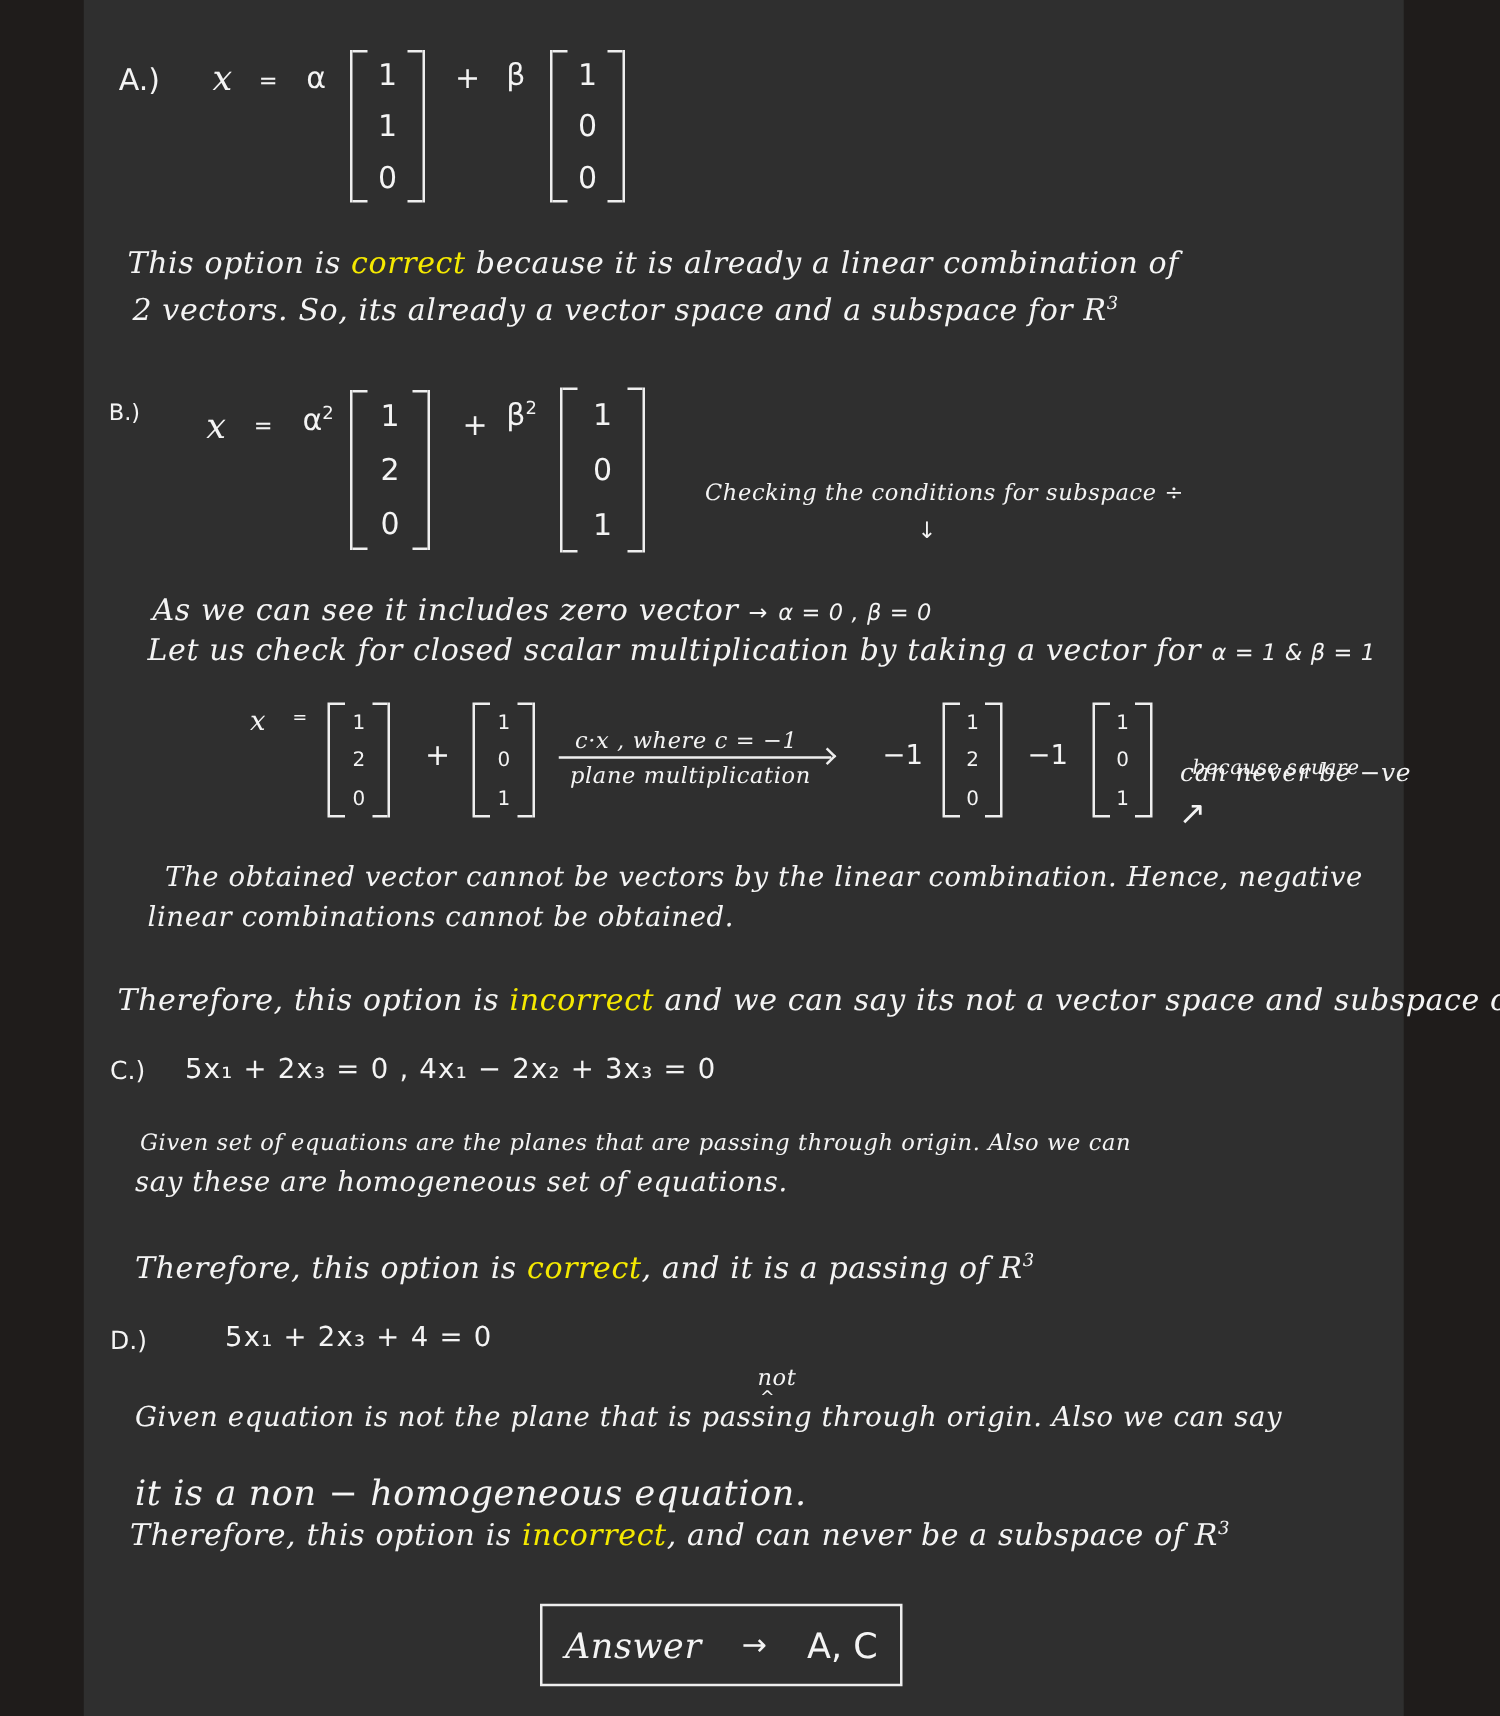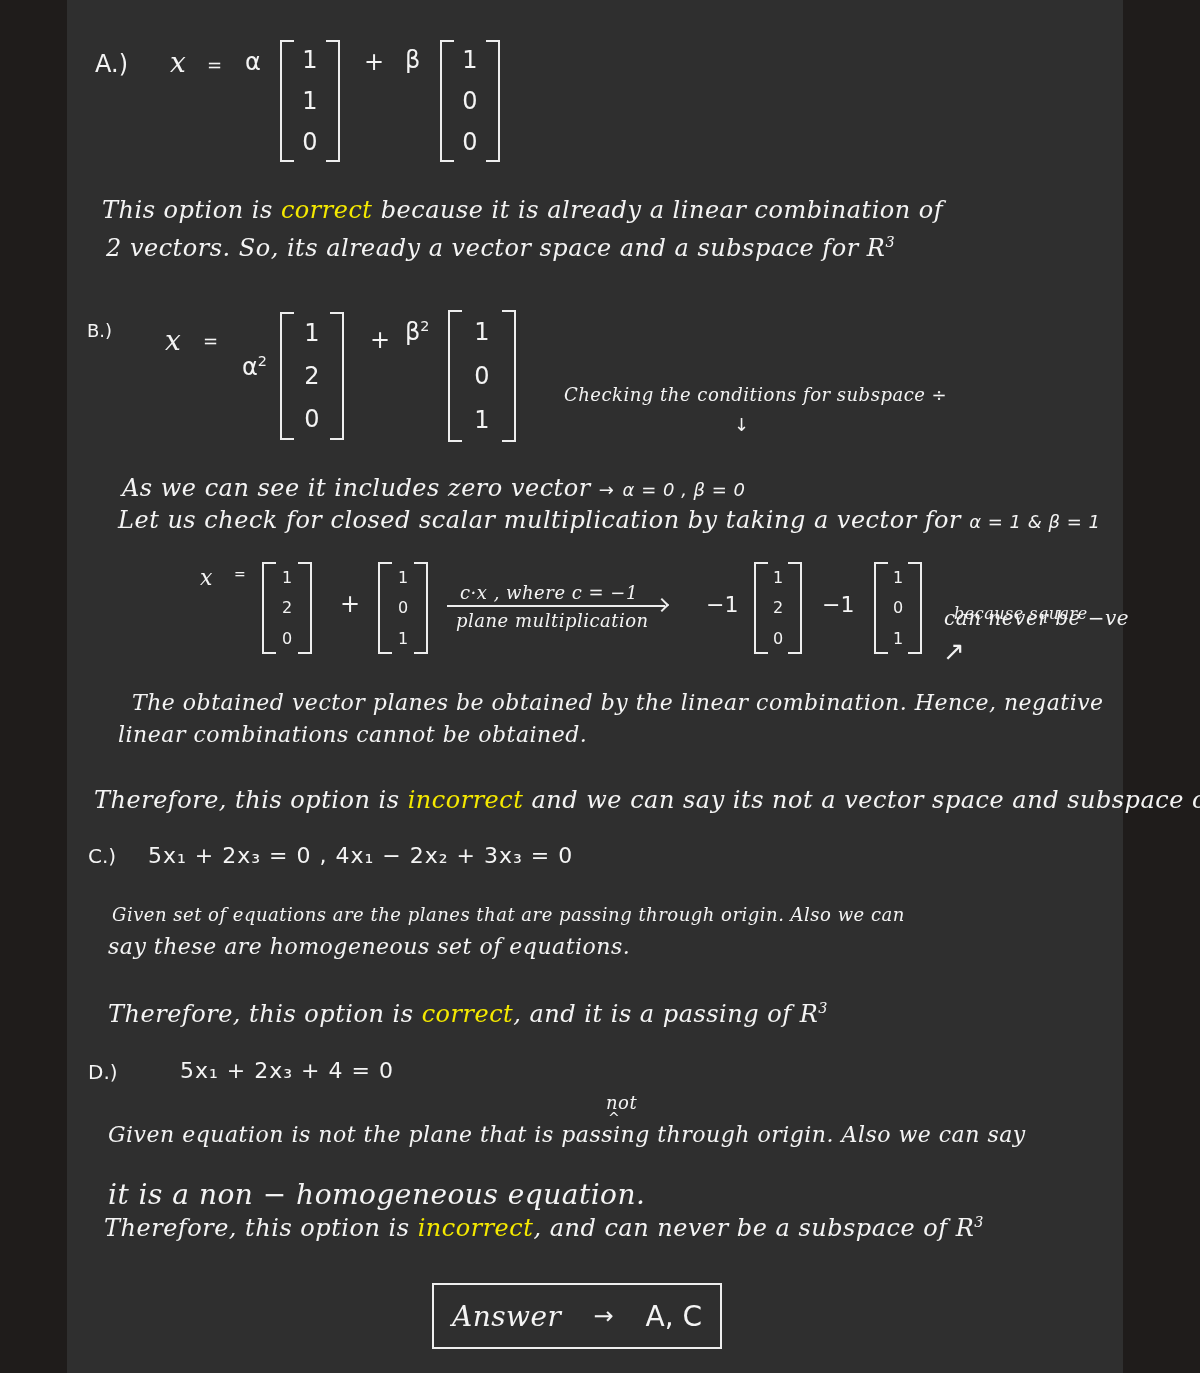--- a/index.html
+++ b/index.html
@@ -75,21 +75,21 @@
   <span class="hl">correct</span>
   <span>because it is already a linear combination of</span>
 </div>
 <div class="abs hand" style="left:106px;top:234px;">
   <span>2 vectors. So, its already a vector space and a subspace for R</span><sup>3</sup>
 </div>
 
 <div class="abs math small" style="left:87px;top:320px;">B.)</div>
 <div class="abs hand" style="left:165px;top:324px;font-size:28px;">x</div>
 <div class="abs math small" style="left:203px;top:330px;">=</div>
-<div class="abs math" style="left:242px;top:322px;margin-top:31px;"><span>α</span><sup>2</sup></div>
+<div class="abs math" style="left:242px;top:322px;"><span>α</span><sup>2</sup></div>
 <div class="matrix" style="left:280px;top:312px;width:60px;height:128px;">
   <span class="br-tl"></span>
     <span class="br-tr"></span>
     <span class="br-bl"></span>
     <span class="br-br"></span>
   <span>1</span>
   <span>2</span>
   <span>0</span>
 </div>
 <div class="abs math" style="left:370px;top:326px;">+</div>
@@ -158,21 +158,21 @@
     <span class="br-bl"></span>
     <span class="br-br"></span>
   <span>1</span>
   <span>0</span>
   <span>1</span>
 </div>
 <div class="abs hand" style="left:954px;top:584px;font-size:16px;margin-top:20px;">because square</div>
 <div class="abs hand" style="left:944px;top:606px;font-size:20px;">can never be −ve</div>
 <div class="abs math" style="left:943px;top:636px;font-size:26px;">↗</div>
 
-<div class="abs hand" style="left:132px;top:690px;font-size:22px;">The obtained vector planes be obtained by the linear combination. Hence, negative</div>
+<div class="abs hand" style="left:132px;top:690px;font-size:22px;">The obtained vector cannot be vectors by the linear combination. Hence, negative</div>
 <div class="abs hand" style="left:118px;top:722px;font-size:22px;">linear combinations cannot be obtained.</div>
 
 <div class="abs hand" style="left:94px;top:786px;">
   <span>Therefore, this option is</span>
   <span class="hl">incorrect</span>
   <span>and we can say its not a vector space and subspace of R</span>
 </div>
 
 <div class="abs math" style="left:88px;top:844px;font-size:20px;">C.)</div>
 <div class="abs math" style="left:148px;top:843px;font-size:22px;letter-spacing:1px;">5x₁ + 2x₃ = 0 ,  4x₁ − 2x₂ + 3x₃ = 0</div>

